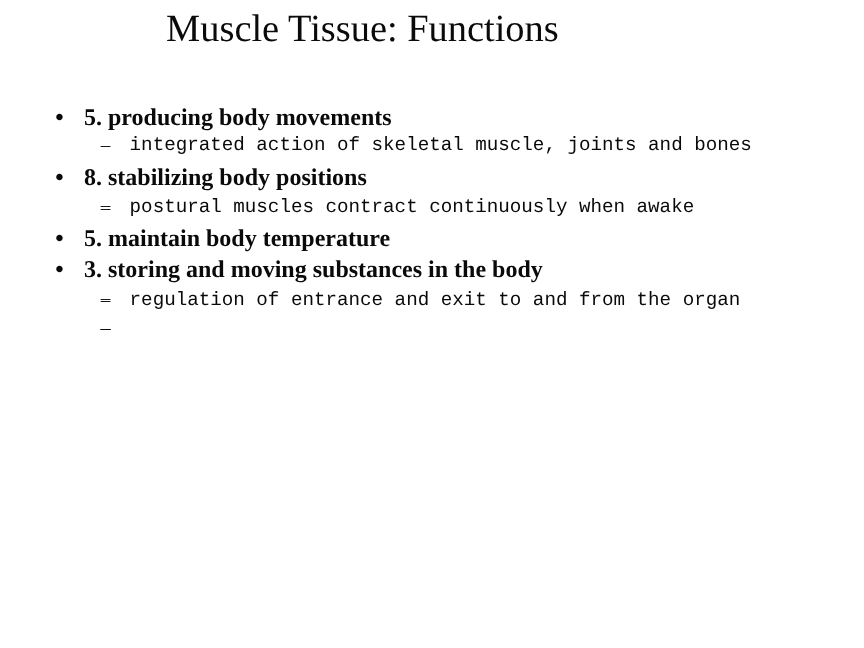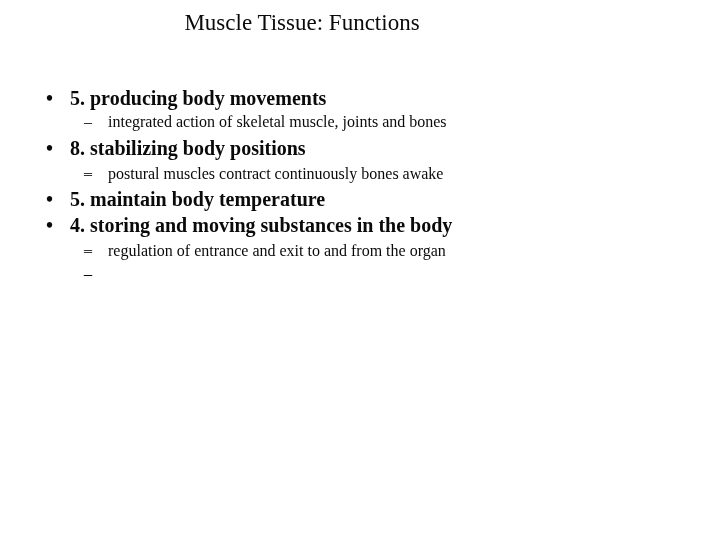--- a/index.html
+++ b/index.html
@@ -21,21 +21,21 @@
     background: #ffffff;
     box-sizing: border-box;
   }
   .slide-title {
     position: absolute;
     left: 0;
     top: 4px;
     width: 604px;
     text-align: center;
     font-family: "Liberation Serif", "DejaVu Serif", serif;
-    font-size: 23px;
+    font-size: 32px;
     font-weight: normal;
     line-height: 38px;
     color: #0a0a0a;
     letter-spacing: 0px;
   }
   .body-area {
     position: absolute;
     left: 40px;
     top: 86px;
     width: 640px;
@@ -72,20 +72,21 @@
   }
   .bullet-l2 .marker {
     position: absolute;
     left: 44px;
     top: 0;
     font-size: 16px;
     line-height: 19.5px;
   }
   .bullet-l2 .txt {
     display: block;
+    font-family: Liberation Mono, monospace;
   }
   .group-gap-top {
     margin-top: 3px;
   }
   .l1-gap {
     margin-top: 4px;
   }
 </style>
 </head>
 <body>
@@ -107,31 +108,31 @@
 
     <div class="bullet-l1 l1-gap">
       <span class="marker">•</span>
       <span class="txt">8. stabilizing body positions</span>
     </div>
     <div class="bullet-l2">
       <span class="marker">–</span>
     </div>
     <div class="bullet-l2 group-gap-top">
       <span class="marker">–</span>
-      <span class="txt">postural muscles contract continuously bones awake</span>
+      <span class="txt">postural muscles contract continuously when awake</span>
     </div>
 
     <div class="bullet-l1 l1-gap">
       <span class="marker">•</span>
       <span class="txt">5. maintain body temperature</span>
     </div>
 
     <div class="bullet-l1">
       <span class="marker">•</span>
-      <span class="txt">4. storing and moving substances in the body</span>
+      <span class="txt">3. storing and moving substances in the body</span>
     </div>
     <div class="bullet-l2">
       <span class="marker">–</span>
     </div>
     <div class="bullet-l2 group-gap-top">
       <span class="marker">–</span>
       <span class="txt">regulation of entrance and exit to and from the organ</span>
     </div>
     <div class="bullet-l2 group-gap-top">
       <span class="marker">–</span>

